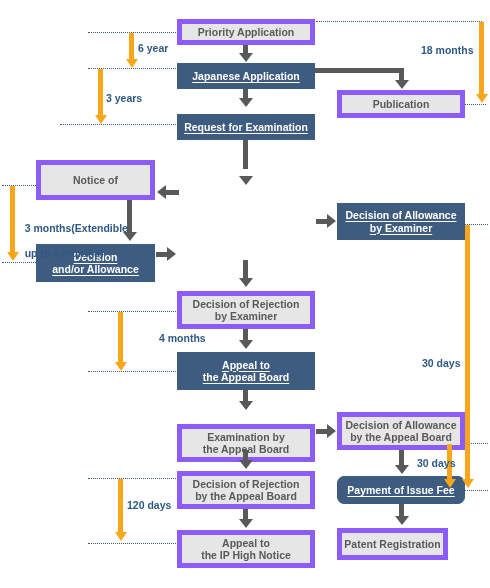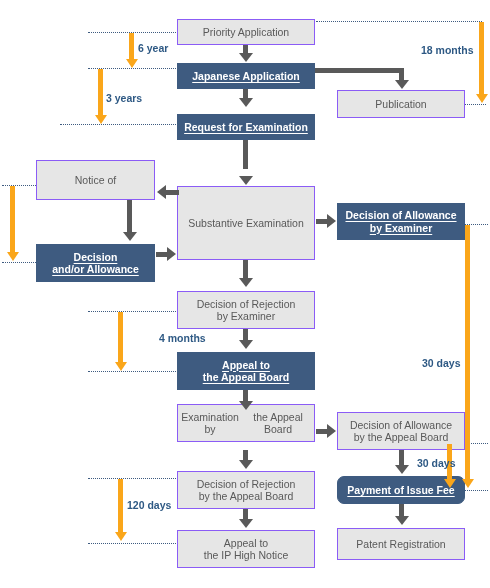--- a/index.html
+++ b/index.html
@@ -1,22 +1,22 @@
 <!DOCTYPE html>
 <html><head>
 <meta charset="utf-8">
 <style>
   html,body{margin:0;padding:0;background:#ffffff;}
   body{width:490px;height:588px;font-family:"Liberation Sans",sans-serif;}
   #stage{position:relative;width:490px;height:588px;overflow:hidden;background:#fff;}
 
   .box{position:absolute;box-sizing:border-box;display:flex;align-items:center;
        justify-content:center;text-align:center;line-height:1.18;}
-  .box-gray{background:#e6e6e6;border:1px solid #8b5cf6;color:#595959;
-            font-weight:normal;font-size:10.5px;}
+  .box-gray{background:#e6e6e6;border:5px solid #8b5cf6;color:#595959;
+            font-weight:bold;font-size:10.5px;}
   .box-blue{background:#3e5b80;border:1px solid #3e5b80;color:#ffffff;
             font-weight:bold;font-size:10.5px;}
   .box-blue .u{text-decoration:underline;text-underline-offset:2px;}
 
   
   .ar{position:absolute;background:#595959;}
   .ar-v{width:5px;}
   .ar-h{height:5px;}
   .head-d{position:absolute;width:0;height:0;border-left:7px solid transparent;
           border-right:7px solid transparent;border-top:9px solid #595959;}
@@ -68,23 +68,20 @@
   </div>
 
   <div class="box box-blue" style="left:177px;top:114px;width:138px;height:26px;">
     <span class="u">Request for Examination</span>
   </div>
 
   <div class="box box-gray" style="left:36px;top:160px;width:119px;height:40px;flex-direction:column;">
     <span>Notice of</span>
   </div>
 
-  <div class="box box-gray" style="left:177px;top:186px;width:138px;height:74px;">
-    <span>Substantive Examination</span>
-  </div>
 
   <div class="box box-blue" style="left:337px;top:203px;width:128px;height:37px;flex-direction:column;">
     <span class="u">Decision of Allowance</span>
     <span class="u">by Examiner</span>
   </div>
 
   <div class="box box-blue" style="left:36px;top:244px;width:119px;height:38px;flex-direction:column;">
     <span class="u">Decision</span>
     <span class="u">and/or Allowance</span>
   </div>
@@ -92,21 +89,21 @@
   <div class="box box-gray" style="left:177px;top:291px;width:138px;height:38px;flex-direction:column;">
     <span>Decision of Rejection</span>
     <span>by Examiner</span>
   </div>
 
   <div class="box box-blue" style="left:177px;top:352px;width:138px;height:38px;flex-direction:column;">
     <span class="u">Appeal to</span>
     <span class="u">the Appeal Board</span>
   </div>
 
-  <div class="box box-gray" style="left:177px;top:404px;width:138px;height:38px;flex-direction:row;">
+  <div class="box box-gray" style="left:177px;top:424px;width:138px;height:38px;flex-direction:column;">
     <span>Examination by</span>
     <span>the Appeal Board</span>
   </div>
 
   <div class="box box-gray" style="left:337px;top:412px;width:128px;height:38px;flex-direction:column;">
     <span>Decision of Allowance</span>
     <span>by the Appeal Board</span>
   </div>
 
   <div class="box box-gray" style="left:177px;top:471px;width:138px;height:38px;flex-direction:column;">
@@ -116,21 +113,21 @@
 
   <div class="box box-blue" style="left:337px;top:476px;width:128px;height:28px;border-radius:7px;">
     <span class="u">Payment of Issue Fee</span>
   </div>
 
   <div class="box box-gray" style="left:177px;top:530px;width:138px;height:38px;flex-direction:column;">
     <span>Appeal to</span>
     <span>the IP High Notice</span>
   </div>
 
-  <div class="box box-gray" style="left:337px;top:528px;width:128px;height:32px;">
+  <div class="box box-gray" style="left:337px;top:528px;width:111px;height:32px;">
     <span>Patent Registration</span>
   </div>
 
   <div class="ar ar-v" style="left:243px;top:45px;height:10px;"></div>
   <div class="head-d" style="left:239px;top:53px;"></div>
 
   <div class="ar ar-h" style="left:315px;top:68px;width:89px;"></div>
   <div class="ar ar-v" style="left:399px;top:68px;height:14px;"></div>
   <div class="head-d" style="left:395px;top:80px;"></div>
 
@@ -183,20 +180,24 @@
   <div class="oar" style="left:479px;top:22px;height:74px;"></div>
   <div class="ohead" style="left:475.5px;top:94px;"></div>
   <div class="olabel" style="left:421px;top:44px;">18 months</div>
 
   <div class="oar" style="left:98px;top:69px;height:48px;"></div>
   <div class="ohead" style="left:94.5px;top:115px;"></div>
   <div class="olabel" style="left:106px;top:92px;">3 years</div>
 
   <div class="oar" style="left:10px;top:186px;height:68px;"></div>
   <div class="ohead" style="left:6.5px;top:252px;"></div>
+  <div class="olabel" style="left:13px;top:209px;">
+    <span>3 months(Extendible</span><br>
+    <span>up to 6 months)</span>
+  </div>
 
   <div class="oar" style="left:118px;top:312px;height:52px;"></div>
   <div class="ohead" style="left:114.5px;top:362px;"></div>
   <div class="olabel" style="left:127px;top:332px;margin-left:32px;">4 months</div>
 
   <div class="oar" style="left:465px;top:225px;height:256px;"></div>
   <div class="ohead" style="left:461.5px;top:479px;"></div>
   <div class="olabel" style="left:422px;top:357px;">30 days</div>
 
   <div class="oar" style="left:447px;top:444px;height:37px;"></div>

